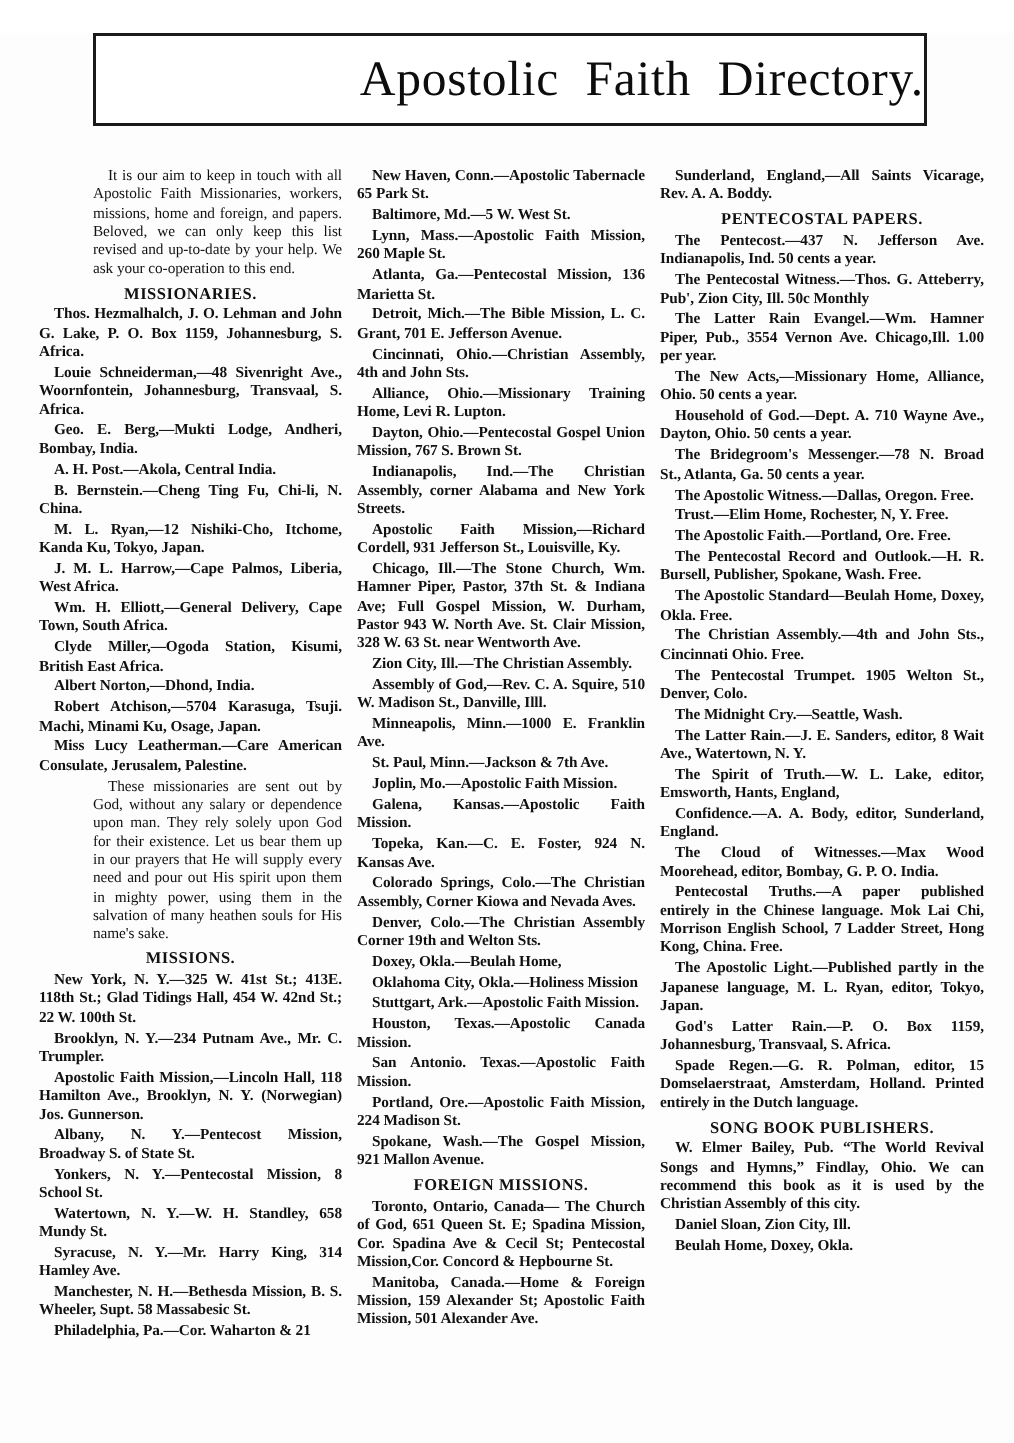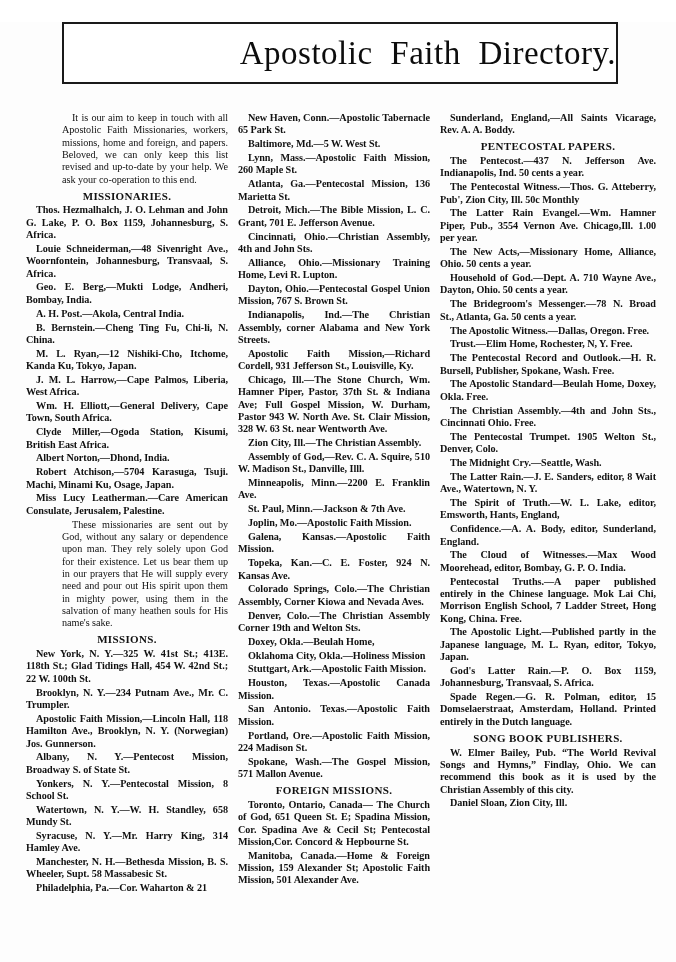--- a/index.html
+++ b/index.html
@@ -135,61 +135,63 @@
         <div class="entry">Atlanta, Ga.—Pentecostal Mission, 136 Marietta St.</div>
         <div class="entry">Detroit, Mich.—The Bible Mission, L. C. Grant, 701 E. Jefferson Avenue.</div>
         <div class="entry">Cincinnati, Ohio.—Christian Assembly, 4th and John Sts.</div>
         <div class="entry">Alliance, Ohio.—Missionary Training Home, Levi R. Lupton.</div>
         <div class="entry">Dayton, Ohio.—Pentecostal Gospel Union Mission, 767 S. Brown St.</div>
         <div class="entry">Indianapolis, Ind.—The Christian Assembly, corner Alabama and New York Streets.</div>
         <div class="entry">Apostolic Faith Mission,—Richard Cordell, 931 Jefferson St., Louisville, Ky.</div>
         <div class="entry">Chicago, Ill.—The Stone Church, Wm. Hamner Piper, Pastor, 37th St. &amp; Indiana Ave; Full Gospel Mission, W. Durham, Pastor 943 W. North Ave. St. Clair Mission, 328 W. 63 St. near Wentworth Ave.</div>
         <div class="entry">Zion City, Ill.—The Christian Assembly.</div>
         <div class="entry">Assembly of God,—Rev. C. A. Squire, 510 W. Madison St., Danville, Illl.</div>
-        <div class="entry">Minneapolis, Minn.—2200 E. Franklin Ave.</div>
+        <div class="entry">Minneapolis, Minn.—1000 E. Franklin Ave.</div>
         <div class="entry">St. Paul, Minn.—Jackson &amp; 7th Ave.</div>
         <div class="entry">Joplin, Mo.—Apostolic Faith Mission.</div>
         <div class="entry">Galena, Kansas.—Apostolic Faith Mission.</div>
         <div class="entry">Topeka, Kan.—C. E. Foster, 924 N. Kansas Ave.</div>
         <div class="entry">Colorado Springs, Colo.—The Christian Assembly, Corner Kiowa and Nevada Aves.</div>
         <div class="entry">Denver, Colo.—The Christian Assembly Corner 19th and Welton Sts.</div>
         <div class="entry">Doxey, Okla.—Beulah Home,</div>
         <div class="entry">Oklahoma City, Okla.—Holiness Mission</div>
         <div class="entry">Stuttgart, Ark.—Apostolic Faith Mission.</div>
         <div class="entry">Houston, Texas.—Apostolic Canada Mission.</div>
         <div class="entry">San Antonio. Texas.—Apostolic Faith Mission.</div>
         <div class="entry">Portland, Ore.—Apostolic Faith Mission, 224 Madison St.</div>
-        <div class="entry">Spokane, Wash.—The Gospel Mission, 571 Mallon Avenue.</div>
+        <div class="entry">Spokane, Wash.—The Gospel Mission, 921 Mallon Avenue.</div>
         <div class="entry heading">FOREIGN MISSIONS.</div>
         <div class="entry">Toronto, Ontario, Canada— The Church of God, 651 Queen St. E; Spadina Mission, Cor. Spadina Ave &amp; Cecil St; Pentecostal Mission,Cor. Concord &amp; Hepbourne St.</div>
         <div class="entry">Manitoba, Canada.—Home &amp; Foreign Mission, 159 Alexander St; Apostolic Faith Mission, 501 Alexander Ave.</div>
       </div>
     <div class="col col-3">
         <div class="entry">Sunderland, England,—All Saints Vicarage, Rev. A. A. Boddy.</div>
         <div class="entry heading">PENTECOSTAL PAPERS.</div>
         <div class="entry">The Pentecost.—437 N. Jefferson Ave. Indianapolis, Ind. 50 cents a year.</div>
         <div class="entry">The Pentecostal Witness.—Thos. G. Atteberry, Pub', Zion City, Ill. 50c Monthly</div>
         <div class="entry">The Latter Rain Evangel.—Wm. Hamner Piper, Pub., 3554 Vernon Ave. Chicago,Ill. 1.00 per year.</div>
         <div class="entry">The New Acts,—Missionary Home, Alliance, Ohio. 50 cents a year.</div>
         <div class="entry">Household of God.—Dept. A. 710 Wayne Ave., Dayton, Ohio. 50 cents a year.</div>
         <div class="entry">The Bridegroom's Messenger.—78 N. Broad St., Atlanta, Ga. 50 cents a year.</div>
         <div class="entry">The Apostolic Witness.—Dallas, Oregon. Free.</div>
         <div class="entry">Trust.—Elim Home, Rochester, N, Y. Free.</div>
+        <div class="entry">The Apostolic Faith.—Portland, Ore. Free.</div>
         <div class="entry">The Pentecostal Record and Outlook.—H. R. Bursell, Publisher, Spokane, Wash. Free.</div>
         <div class="entry">The Apostolic Standard—Beulah Home, Doxey, Okla. Free.</div>
         <div class="entry">The Christian Assembly.—4th and John Sts., Cincinnati Ohio. Free.</div>
         <div class="entry">The Pentecostal Trumpet. 1905 Welton St., Denver, Colo.</div>
         <div class="entry">The Midnight Cry.—Seattle, Wash.</div>
         <div class="entry">The Latter Rain.—J. E. Sanders, editor, 8 Wait Ave., Watertown, N. Y.</div>
         <div class="entry">The Spirit of Truth.—W. L. Lake, editor, Emsworth, Hants, England,</div>
         <div class="entry">Confidence.—A. A. Body, editor, Sunderland, England.</div>
         <div class="entry">The Cloud of Witnesses.—Max Wood Moorehead, editor, Bombay, G. P. O. India.</div>
         <div class="entry">Pentecostal Truths.—A paper published entirely in the Chinese language. Mok Lai Chi, Morrison English School, 7 Ladder Street, Hong Kong, China. Free.</div>
         <div class="entry">The Apostolic Light.—Published partly in the Japanese language, M. L. Ryan, editor, Tokyo, Japan.</div>
         <div class="entry">God's Latter Rain.—P. O. Box 1159, Johannesburg, Transvaal, S. Africa.</div>
         <div class="entry">Spade Regen.—G. R. Polman, editor, 15 Domselaerstraat, Amsterdam, Holland. Printed entirely in the Dutch language.</div>
         <div class="entry heading">SONG BOOK PUBLISHERS.</div>
         <div class="entry">W. Elmer Bailey, Pub. “The World Revival Songs and Hymns,” Findlay, Ohio. We can recommend this book as it is used by the Christian Assembly of this city.</div>
         <div class="entry">Daniel Sloan, Zion City, Ill.</div>
+        <div class="entry">Beulah Home, Doxey, Okla.</div>
       </div>
   </div>
 
 </div>
 
 </body></html>

